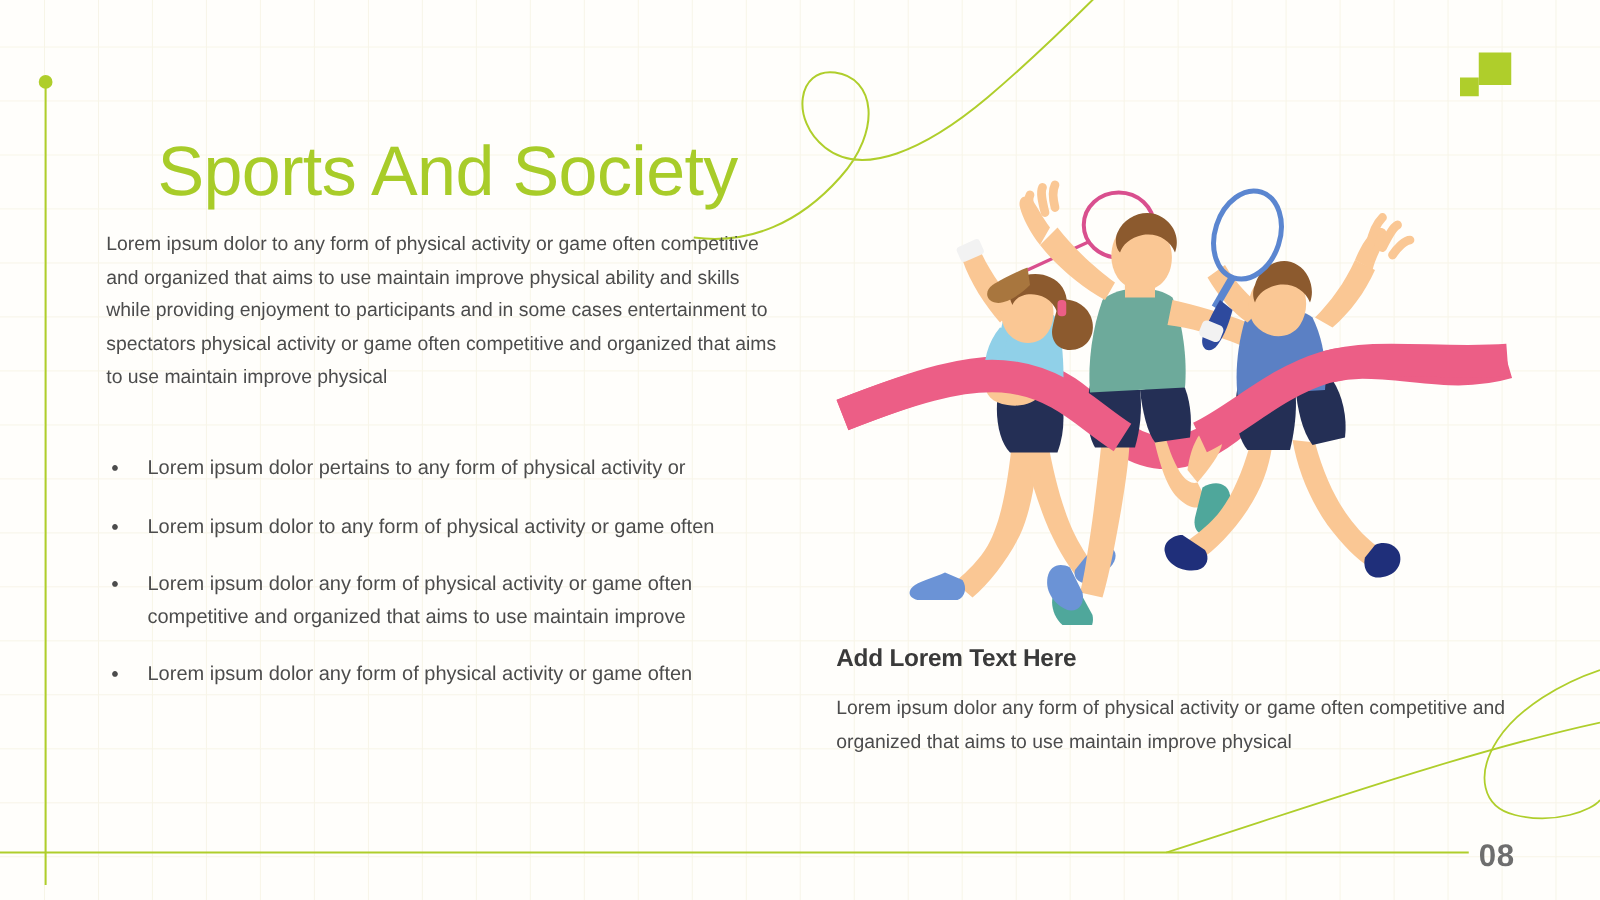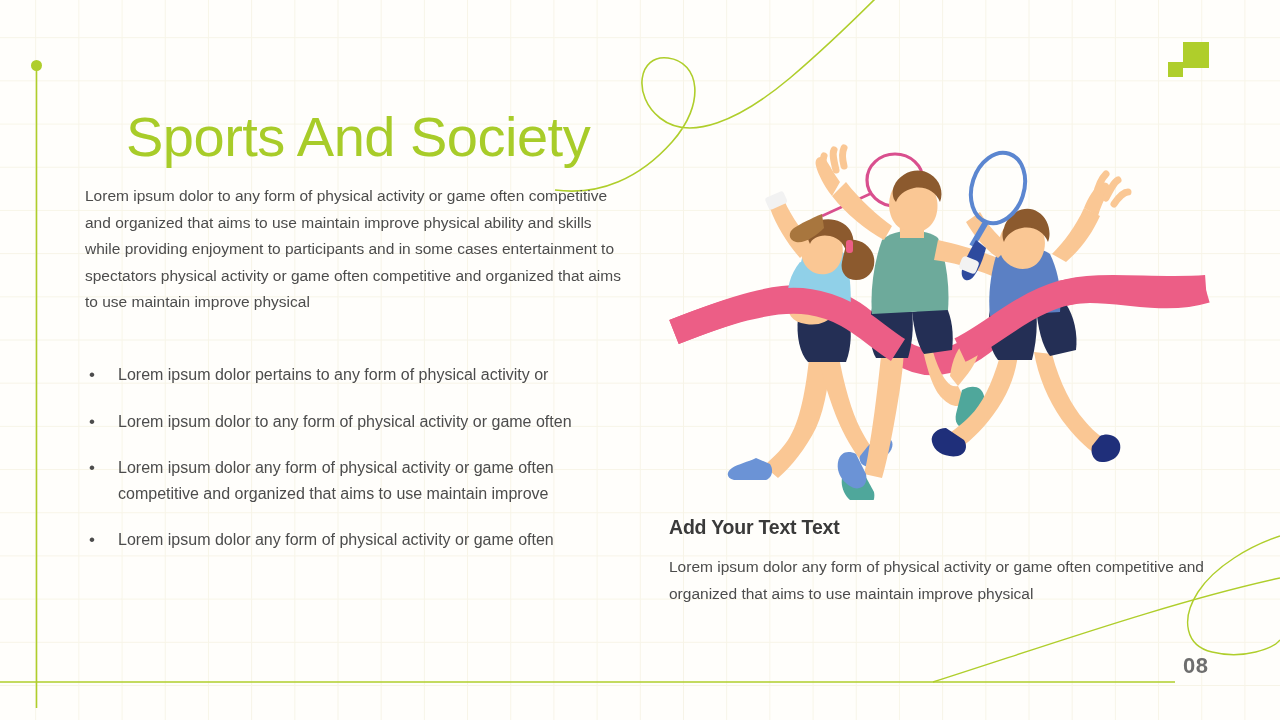--- a/index.html
+++ b/index.html
@@ -56,22 +56,22 @@
   #rt-heading {
     position:absolute; left:669px; top:516px;
     font-size:19.5px; font-weight:bold; color:#3A3A3A;
     letter-spacing:-0.2px;
   }
   #rt-body {
     position:absolute; left:669px; top:553px; width:540px;
     font-size:15.5px; line-height:27px; color:#4C4C4C;
   }
   #page-number {
-    position:absolute; left:1183px; top:653px;
-    font-size:22px; font-weight:bold; color:#6E6E6E; letter-spacing:.5px;
+    position:absolute; left:1183px; top:671px;
+    font-size:25px; font-weight:bold; color:#6E6E6E; letter-spacing:.5px;
   }
   
   .sq { position:absolute; background:#AFCE2B; }
   #sq-large { left:1183px; top:42px; width:26px; height:26px; }
   #sq-small { left:1168px; top:62px; width:15px; height:15px; }
   #dot-top { position:absolute; left:31px; top:60px; width:11px; height:11px;
              border-radius:50%; background:#AFCE2B; }
   
   #illo { position:absolute; left:660px; top:140px; width:560px; height:360px; }
 </style>
@@ -258,17 +258,17 @@
     <div class="bullet-row">
       <span class="bullet-dot">•</span>
       <span class="bullet-text">Lorem ipsum dolor any form of physical activity or game often competitive and organized that aims to use maintain  improve</span>
     </div>
     <div class="bullet-row">
       <span class="bullet-dot">•</span>
       <span class="bullet-text">Lorem ipsum dolor any form of physical activity or game often</span>
     </div>
   </div>
 
-  <h2 id="rt-heading">Add Your Text Text</h2>
+  <h2 id="rt-heading">Add Lorem Text Here</h2>
   <p id="rt-body">Lorem ipsum dolor any form of physical activity or game often competitive and organized that aims to use maintain  improve physical</p>
 
   <span id="page-number">08</span>
 </div>
 
 </body></html>

